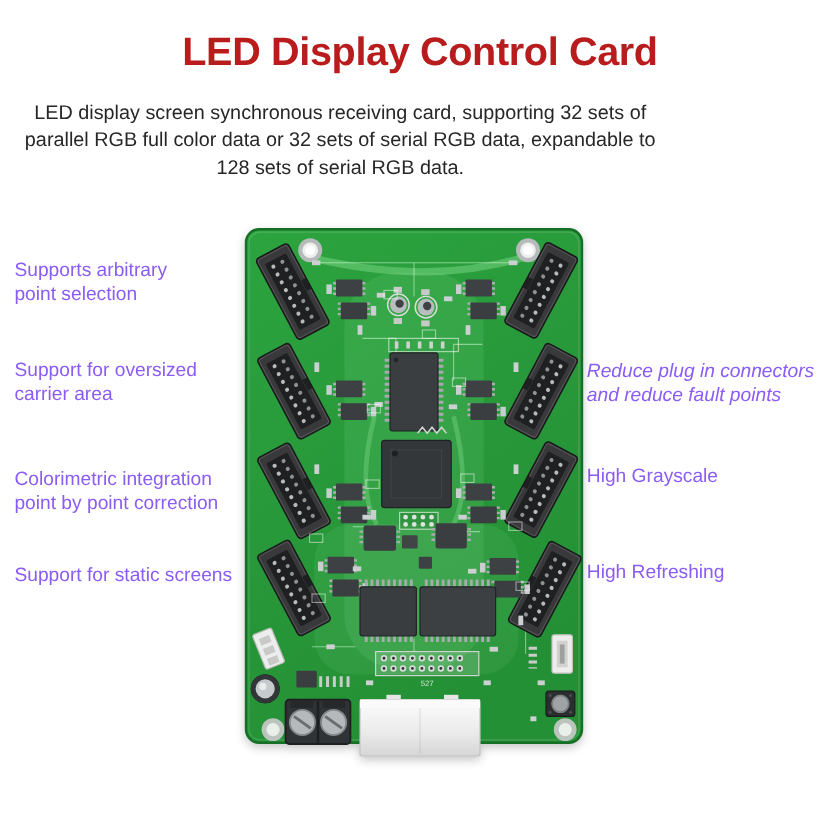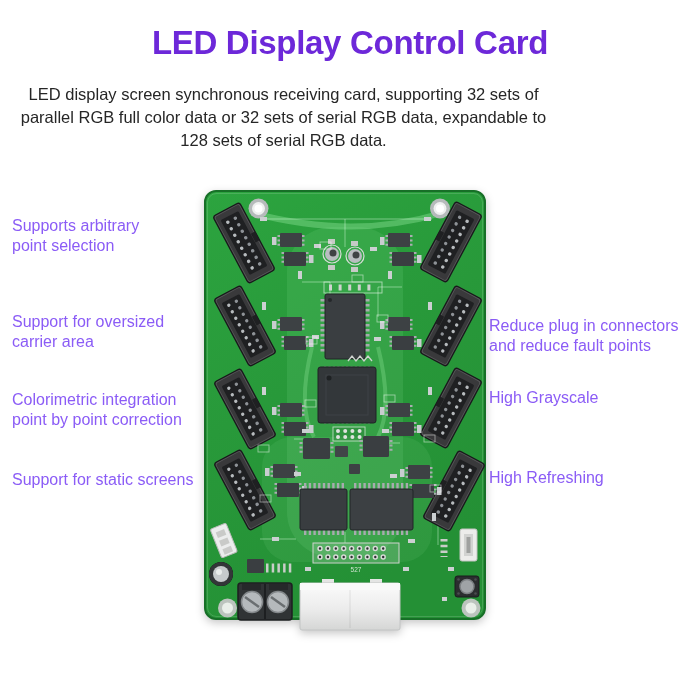--- a/index.html
+++ b/index.html
@@ -2,21 +2,21 @@
 <html><head>
 <meta charset="utf-8">
 <style>
   html,body{margin:0;padding:0;background:#fff;}
   .page{
     position:relative;width:700px;height:700px;background:#ffffff;
     font-family:"Liberation Sans",sans-serif;overflow:hidden;
   }
   .title{
     position:absolute;top:24px;left:0;width:700px;margin:0;
-    text-align:center;font-size:33px;font-weight:700;color:#6d28d9;
+    text-align:center;font-size:33px;font-weight:700;color:#b91c1c;
     letter-spacing:-0.3px;
   }
   .subtitle{
     position:absolute;top:83px;left:0;width:567px;margin:0;
     text-align:center;font-size:16.5px;line-height:23px;color:#262626;
     white-space:pre-line;
   }
   .feature{
     position:absolute;font-size:16px;line-height:19.5px;color:#8b5cf6;
     white-space:pre;
@@ -32,27 +32,27 @@
 <div class="page">
 
   <h1 class="title">LED Display Control Card</h1>
 
   <p class="subtitle">LED display screen synchronous receiving card, supporting 32 sets of
 parallel RGB full color data or 32 sets of serial RGB data, expandable to
 128 sets of serial RGB data.</p>
 
   <div class="feature" style="left:12px;top:216px;">Supports arbitrary
 point selection</div>
-  <div class="feature" style="left:12px;top:312px;">Support for oversized
+  <div class="feature" style="left:12px;top:299px;">Support for oversized
 carrier area</div>
   <div class="feature" style="left:12px;top:390px;">Colorimetric integration
 point by point correction</div>
   <div class="feature" style="left:12px;top:470px;">Support for static screens</div>
 
-  <div class="feature" style="left:489px;top:316px;">Reduce plug in connectors
+  <div class="feature" style="left:489px;top:300px;font-style:italic;">Reduce plug in connectors
 and reduce fault points</div>
   <div class="feature" style="left:489px;top:388px;">High Grayscale</div>
   <div class="feature" style="left:489px;top:468px;">High Refreshing</div>
 
   <div class="board-wrap">
     <svg width="286" height="452" viewBox="0 0 286 452">
       <defs>
         <linearGradient id="gradBoard" x1="0" y1="0" x2="0.4" y2="1">
           <stop offset="0" stop-color="#2ca43f"></stop>
           <stop offset="0.5" stop-color="#28993a"></stop>

